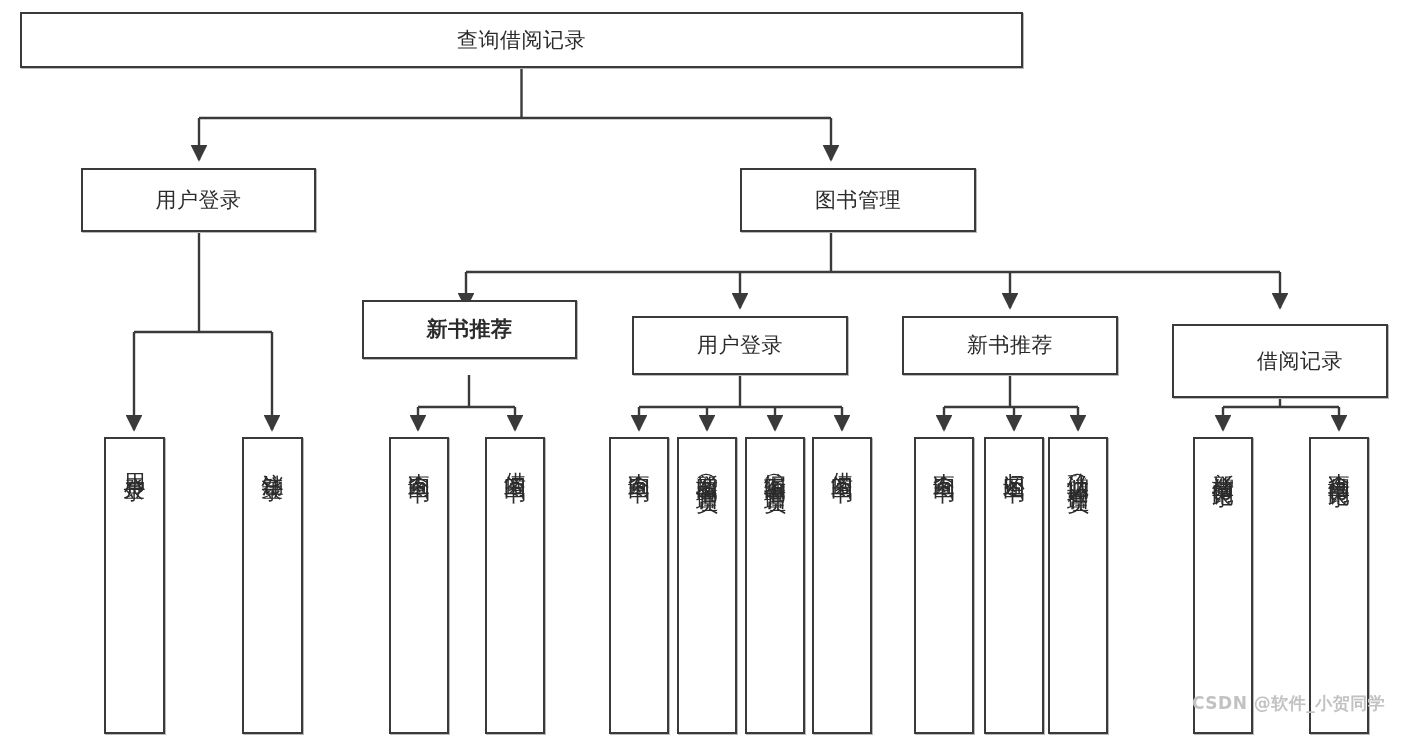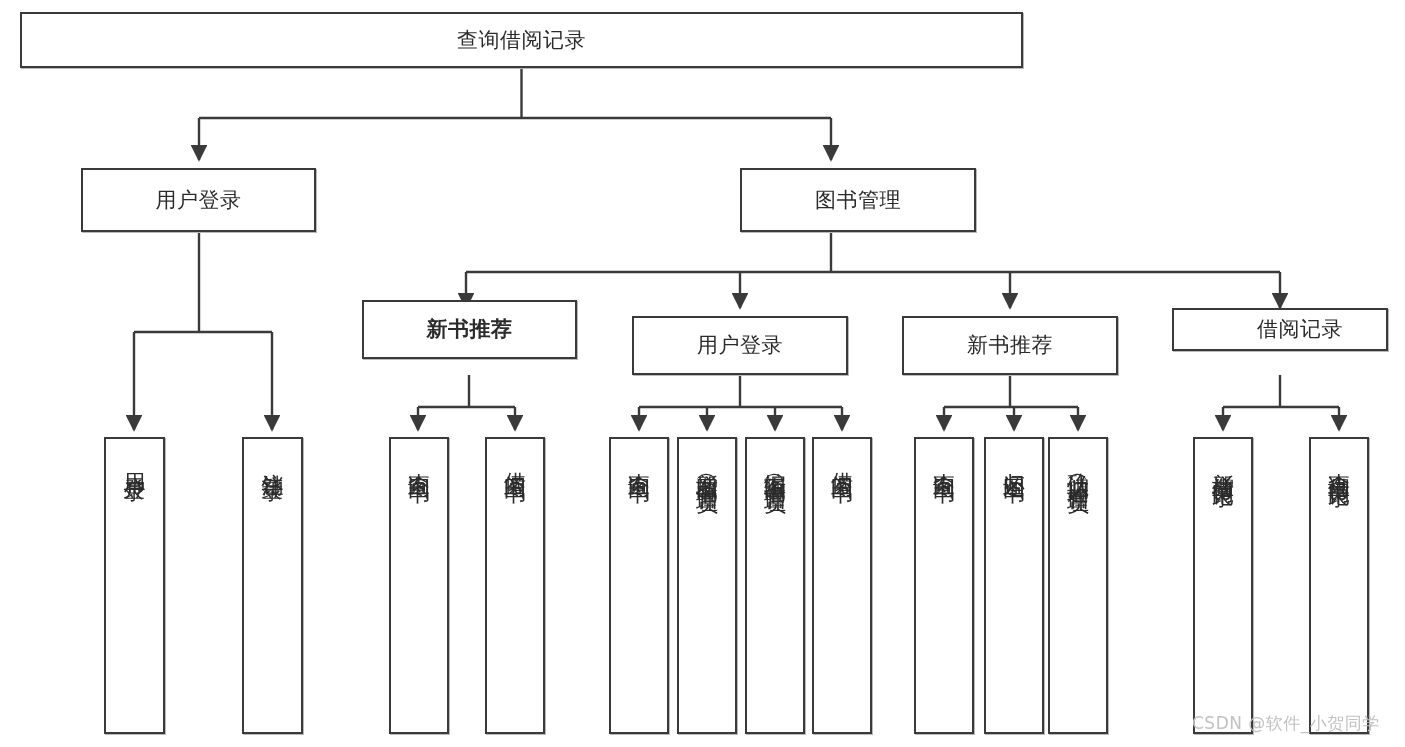--- a/index.html
+++ b/index.html
@@ -136,21 +136,21 @@
 
   <div class="node horiz" style="left:362px; top:300px; width:215px; height:59px;font-weight:bold;">
     <span class="label">新书推荐</span>
   </div>
   <div class="node horiz" style="left:632px; top:316px; width:216px; height:59px;">
     <span class="label">用户登录</span>
   </div>
   <div class="node horiz" style="left:902px; top:316px; width:216px; height:59px;">
     <span class="label">新书推荐</span>
   </div>
-  <div class="node horiz" style="left:1172px; top:308px; width:216px; height:43px;padding-left:40px;">
+  <div class="node horiz" style="left:1172px; top:324px; width:216px; height:74px;padding-left:40px;">
     <span class="label">借阅记录</span>
   </div>
 
   <div class="node vert" style="left:104px; top:437px; width:61px; height:297px;">
     <span class="label">用户登录</span>
   </div>
   <div class="node vert" style="left:242px; top:437px; width:61px; height:297px;">
     <span class="label">注销登录</span>
   </div>
 
@@ -184,15 +184,15 @@
     <span class="label">确认归还（管理员）</span>
   </div>
 
   <div class="node vert" style="left:1193px; top:437px; width:60px; height:297px;">
     <span class="label">新增借阅记录</span>
   </div>
   <div class="node vert" style="left:1309px; top:437px; width:60px; height:297px;">
     <span class="label">查询借阅记录</span>
   </div>
 
-  <div class="watermark" style="left:1192px; top:712px;">CSDN @软件_小贺同学</div>
+  <div class="watermark" style="left:1192px; top:692px;font-weight:bold;">CSDN @软件_小贺同学</div>
 
 </div>
 
 </body></html>

